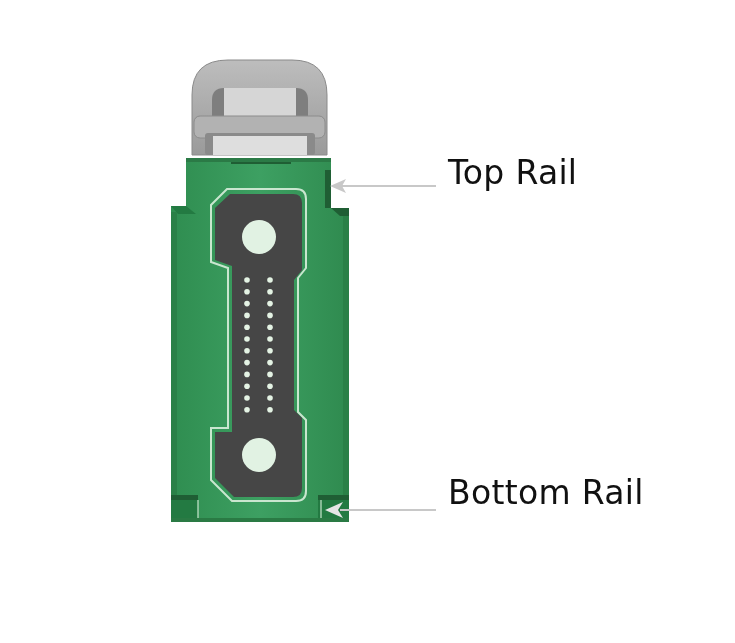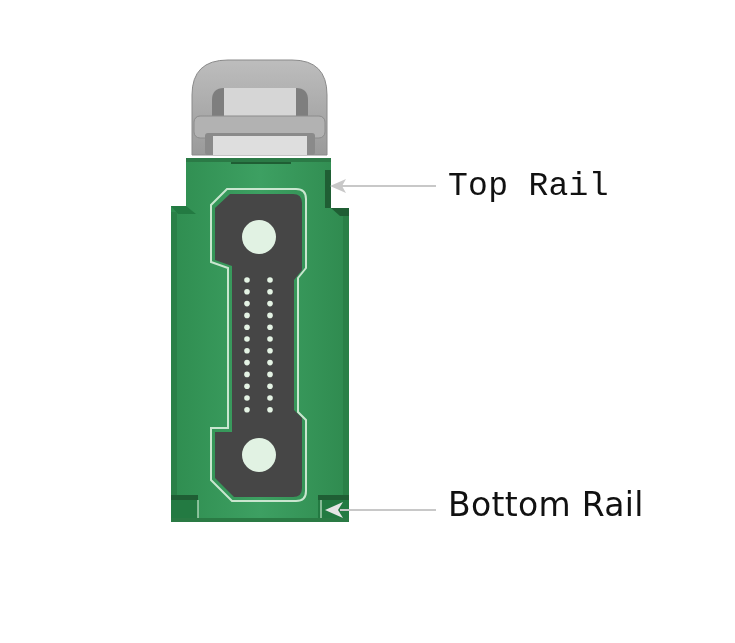--- a/index.html
+++ b/index.html
@@ -97,15 +97,15 @@
     <g>
       <line x1="342" y1="186" x2="436" y2="186" stroke="#c8c8c8" stroke-width="2"></line>
       <path d="M330 186 L346 179 L342 186 L346 193 Z" fill="#c8c8c8"></path>
     </g>
     <g>
       <line x1="340" y1="510" x2="436" y2="510" stroke="#c8c8c8" stroke-width="2"></line>
       <path d="M325 510 L343 502 L338 510 L343 518 Z" fill="#e6e6e6"></path>
     </g>
   </svg>
 
-  <div class="label" style="left:448px; top:170px;font-family:Liberation Mono, monospace;">Top Rail</div>
-  <div class="label" style="left:448px; top:488px;">Bottom Rail</div>
+  <div class="label" style="left:448px; top:156px;">Top Rail</div>
+  <div class="label" style="left:448px; top:476px;">Bottom Rail</div>
 </div>
 
 </body></html>

